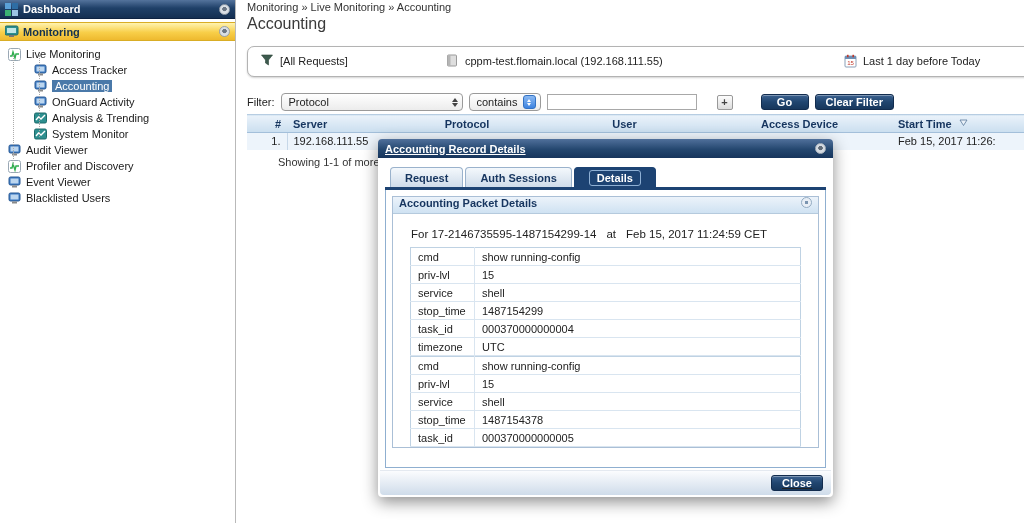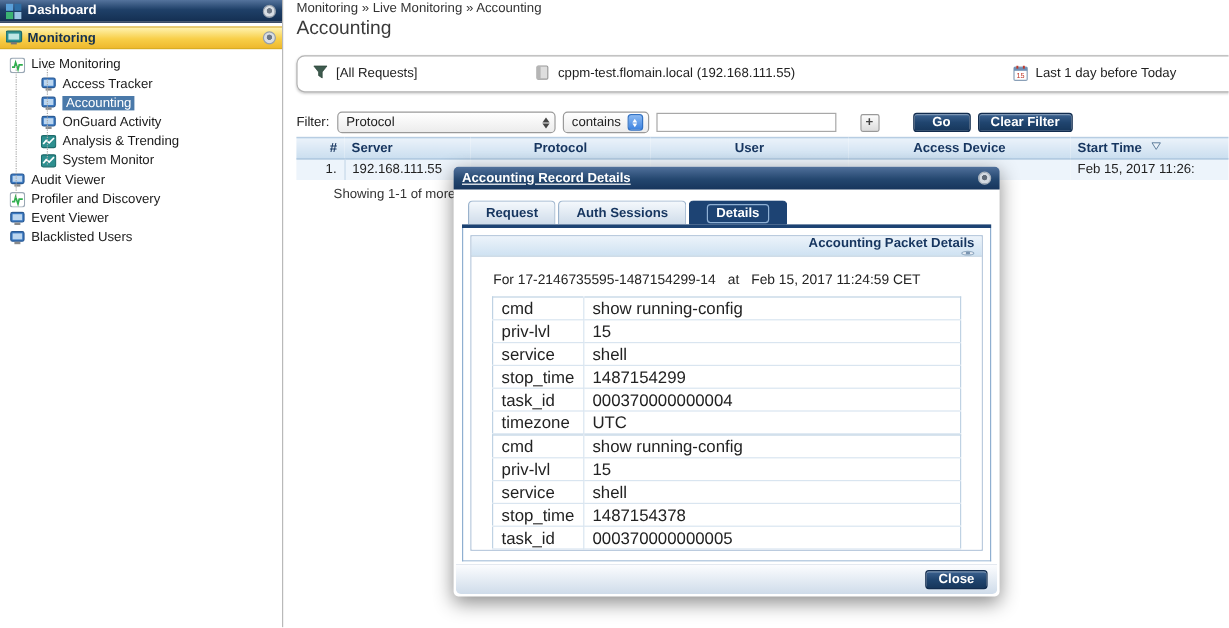--- a/index.html
+++ b/index.html
@@ -74,32 +74,32 @@
   .tabs { display:flex; gap:2px; padding-left:5px; height:20px; }
   .tab { height:20px; display:flex; align-items:center; justify-content:center; padding:0 14px;
     background:linear-gradient(#f4f8fc,#cfdcea); border:1px solid #9ab2cc; border-bottom:none;
     border-radius:4px 4px 0 0; color:#16355f; font-weight:bold; cursor:pointer; }
   .tab.active { background:#1d4373; border-color:#1d4373; color:#fff; }
   .tab.active .tab-lbl { border:1px solid #8fb0d4; border-radius:3px; padding:0 7px; line-height:14px; }
   .tab-underline { height:3px; background:#1d4373; }
   .tab-content { flex:1; border:1px solid #8fafd0; border-top:none; background:#fff; padding:6px; overflow:hidden; }
   .packet-panel { border:1px solid #aabfd6; }
   .panel-hdr { height:17px; background:linear-gradient(#ecf3fa,#cfe2f2); border-bottom:1px solid #b5cadd;
-    display:flex; align-items:flex-end; padding:0 6px; color:#16355f; font-weight:bold;flex-direction:column; }
+    display:flex; align-items:flex-start; padding:0 6px; color:#16355f; font-weight:bold; }
   .p-collapse { margin-left:auto; width:11px; height:11px; border-radius:50%; border:1px solid #93abc2;
     background:radial-gradient(circle at 50% 50%, #7a94b0 0 1.5px, #e8eef5 2px); cursor:pointer; }
   .panel-body { padding:4px 10px 0 10px; background:#fff; }
   .rec-head { margin:10px 0 7px 8px; font-size:11.5px; color:#222; }
   .rec-head .at { margin:0 10px; }
   .rec-table { width:calc(100% - 14px); margin-left:7px; border-collapse:collapse; border:1px solid #bfd2e3; }
-  .rec-table td { height:18px; padding:1px 7px; font-size:14px; color:#222; border-bottom:1px solid #d9e5f0; }
+  .rec-table td { height:18px; padding:1px 7px; font-size:11px; color:#222; border-bottom:1px solid #d9e5f0; }
   .rec-table td.k { width:64px; border-right:1px solid #d9e5f0; }
   .modal-footer { height:25px; margin:2px 2px 2px 2px; border-radius:0 0 4px 4px;
     background:linear-gradient(#fbfcfe,#cfdcea); border-top:1px solid #e4e9f0;
-    display:flex; align-items:center; justify-content:flex-end; padding-right:8px; }
+    display:flex; align-items:center; justify-content:flex-end; padding-right:8px;text-decoration:underline; }
 </style>
 </head>
 <body>
 
 <div class="page">
 
   <div class="sidebar">
     <div class="acc-hdr dash">
       <span class="ic">
         <svg width="13" height="13" viewBox="0 0 13 13">

